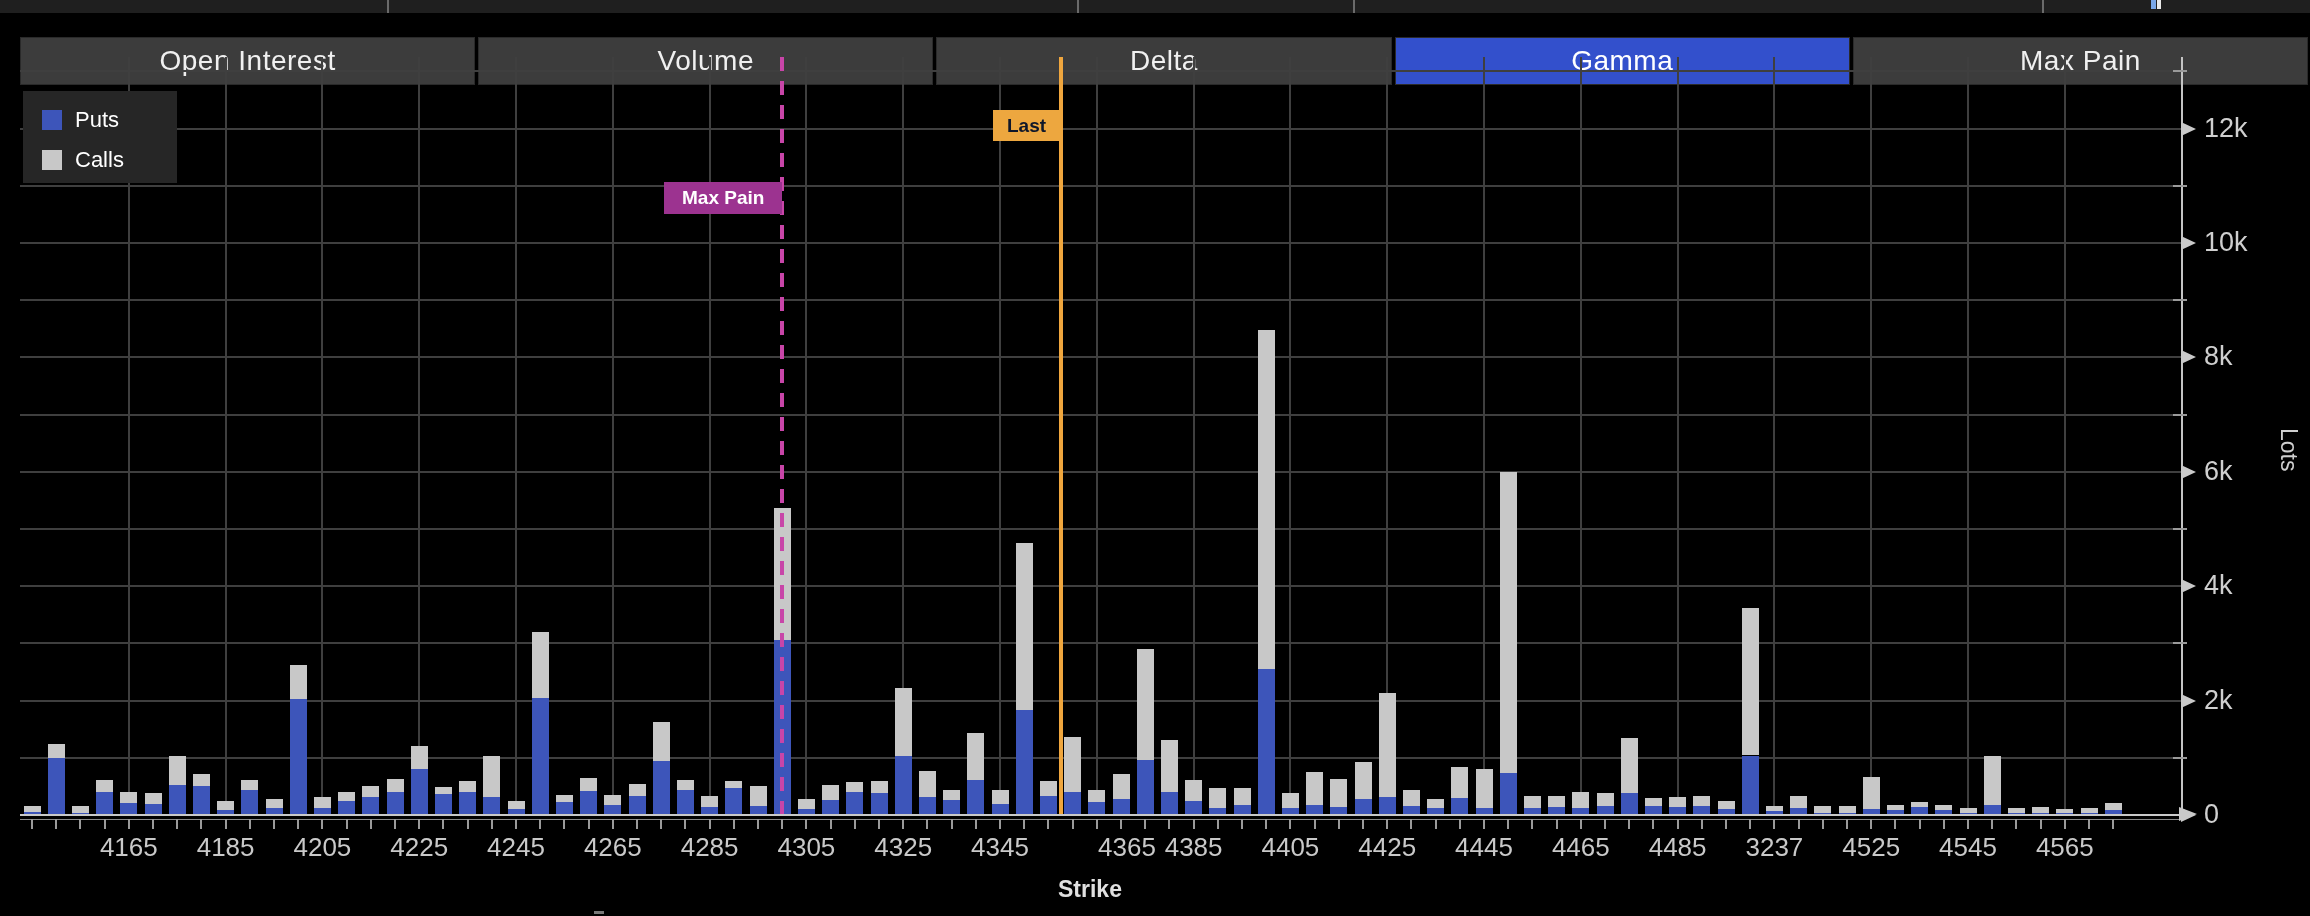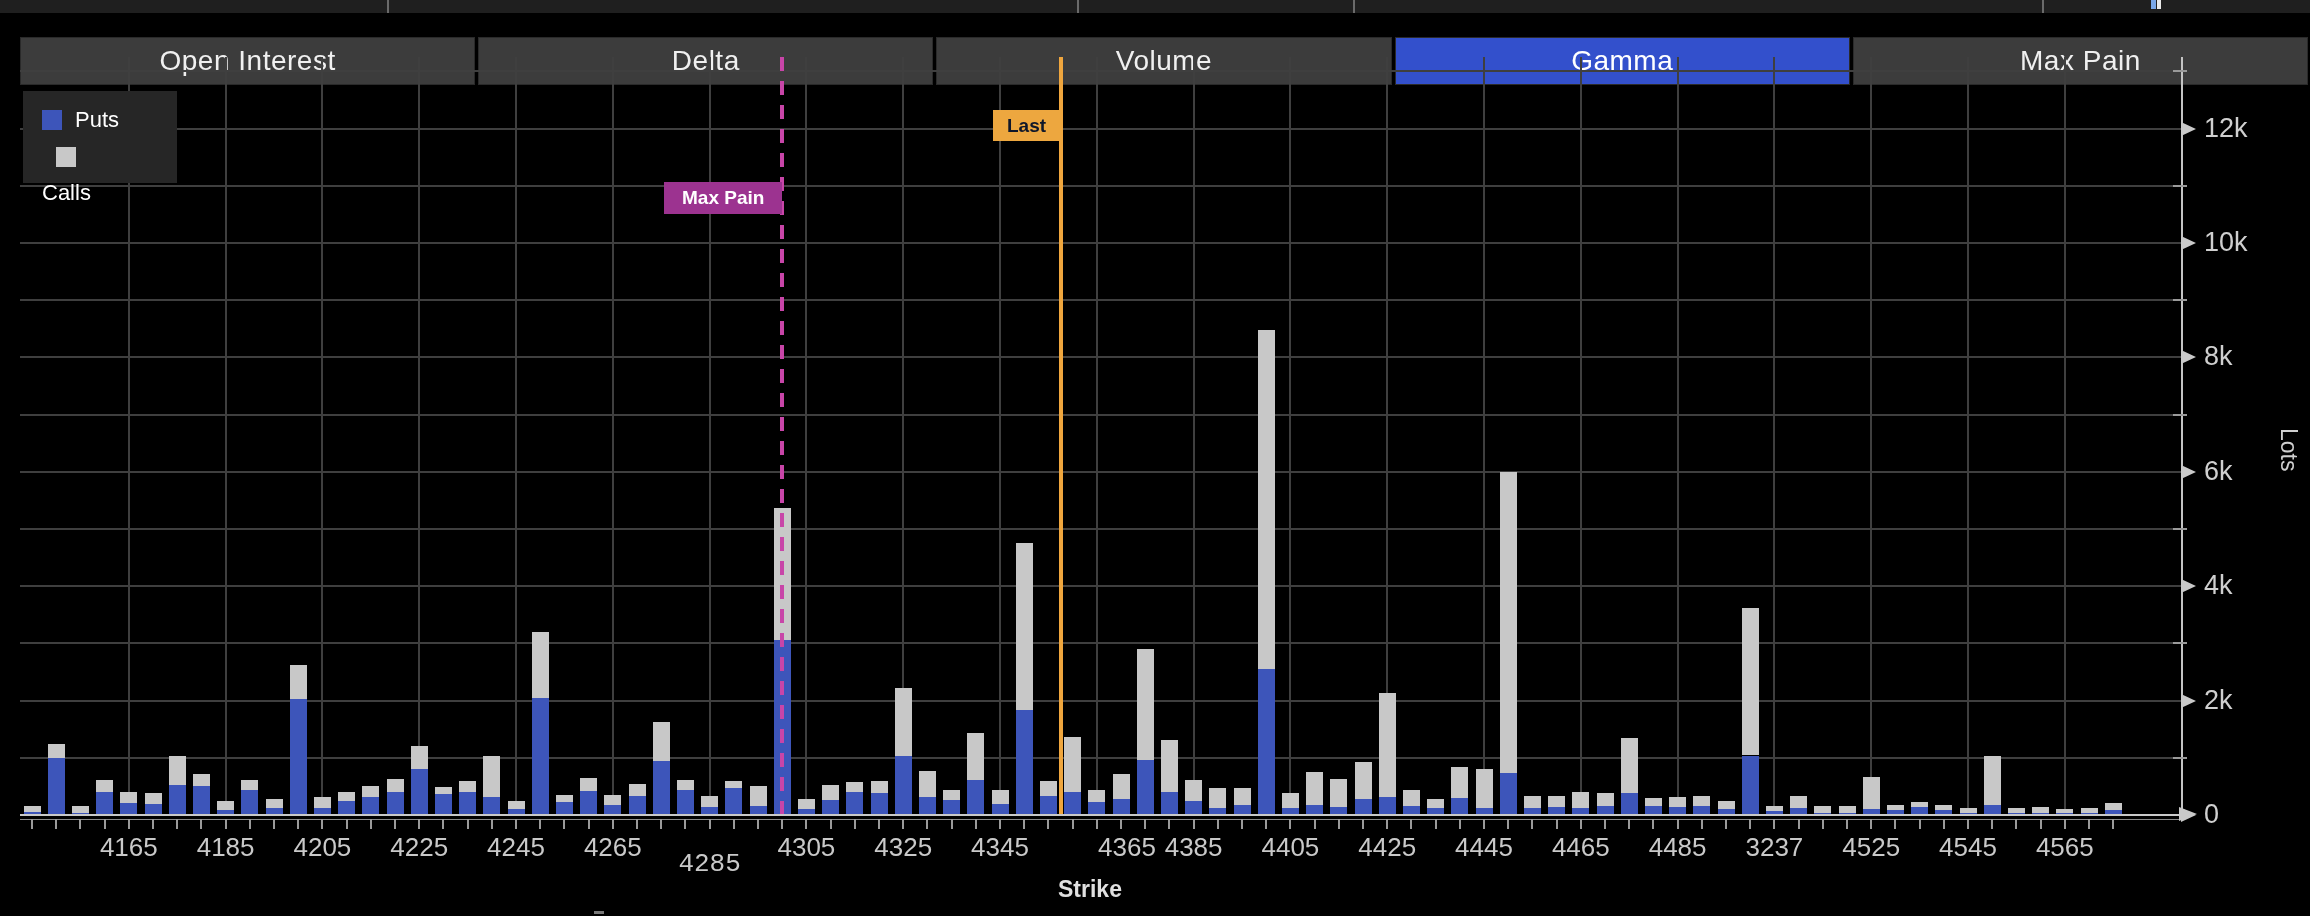--- a/index.html
+++ b/index.html
@@ -57,22 +57,22 @@
       <div class="topsep" style="left: 387px;"></div>
       <div class="topsep" style="left: 1077px;"></div>
       <div class="topsep" style="left: 1353px;"></div>
       <div class="topsep" style="left: 2042px;"></div>
     </div>
   <div class="mini-ico-a"></div>
   <div class="mini-ico-b"></div>
 
   <div class="tabbar">
     <div class="tab">Open Interest</div>
+    <div class="tab">Volume</div>
     <div class="tab">Delta</div>
-    <div class="tab">Volume</div>
     <div class="tab selected">Gamma</div>
     <div class="tab">Max Pain</div>
   </div>
 
   <div class="plot">
     <div id="grid-layer">
         <div class="gridline-h" style="left: 20px; width: 2161px; top: 756.8px;"></div>
         <div class="gridline-h" style="left: 20px; width: 2161px; top: 699.6px;"></div>
         <div class="gridline-h" style="left: 20px; width: 2161px; top: 642.4px;"></div>
         <div class="gridline-h" style="left: 20px; width: 2161px; top: 585.2px;"></div>
@@ -401,21 +401,21 @@
         <div class="xtick" style="left: 2039.6px; top: 819px;"></div>
         <div class="xtick" style="left: 2063.8px; top: 819px;"></div>
         <div class="xtick" style="left: 2088px; top: 819px;"></div>
         <div class="xtick" style="left: 2112.2px; top: 819px;"></div>
         <div class="xlabel" style="left: 128.8px; top: 832px;">4165</div>
         <div class="xlabel" style="left: 225.6px; top: 832px;">4185</div>
         <div class="xlabel" style="left: 322.4px; top: 832px;">4205</div>
         <div class="xlabel" style="left: 419.2px; top: 832px;">4225</div>
         <div class="xlabel" style="left: 516px; top: 832px;">4245</div>
         <div class="xlabel" style="left: 612.8px; top: 832px;">4265</div>
-        <div class="xlabel" style="left: 709.6px; top: 849px; font-family: Liberation Mono, monospace;">4285</div>
+        <div class="xlabel" style="left: 709.6px; top: 832px;">4285</div>
         <div class="xlabel" style="left: 806.4px; top: 832px;">4305</div>
         <div class="xlabel" style="left: 903.2px; top: 832px; text-align: center;">4325</div>
         <div class="xlabel" style="left: 1000px; top: 832px;">4345</div>
         <div class="xlabel" style="left: 1127px; top: 832px;">4365</div>
         <div class="xlabel" style="left: 1193.6px; top: 832px;">4385</div>
         <div class="xlabel" style="left: 1290.4px; top: 832px;">4405</div>
         <div class="xlabel" style="left: 1387.2px; top: 832px;">4425</div>
         <div class="xlabel" style="left: 1484px; top: 832px;">4445</div>
         <div class="xlabel" style="left: 1580.8px; top: 832px;">4465</div>
         <div class="xlabel" style="left: 1677.6px; top: 832px;">4485</div>
@@ -423,21 +423,21 @@
         <div class="xlabel" style="left: 1871.2px; top: 832px;">4525</div>
         <div class="xlabel" style="left: 1968px; top: 832px;">4545</div>
         <div class="xlabel" style="left: 2064.8px; top: 832px;">4565</div>
       </div>
 
     <div class="legend">
       <div class="legend-row" style="top:16px;">
         <div class="swatch" style="background:#3d55ba;"></div>
         <div class="legend-label">Puts</div>
       </div>
-      <div class="legend-row" style="top:56px;flex-direction:column;">
+      <div class="legend-row" style="top:56px;">
         <div class="swatch" style="background:#c8c8c8;"></div>
         <div class="legend-label">Calls</div>
       </div>
     </div>
 
     <div class="axis-title-x" style="left:1090px;top:876px;">Strike</div>
     <div class="axis-title-y" style="left:2302px;top:428px;">Lots</div>
 
     <div class="bottom-mark"></div>
   </div>

